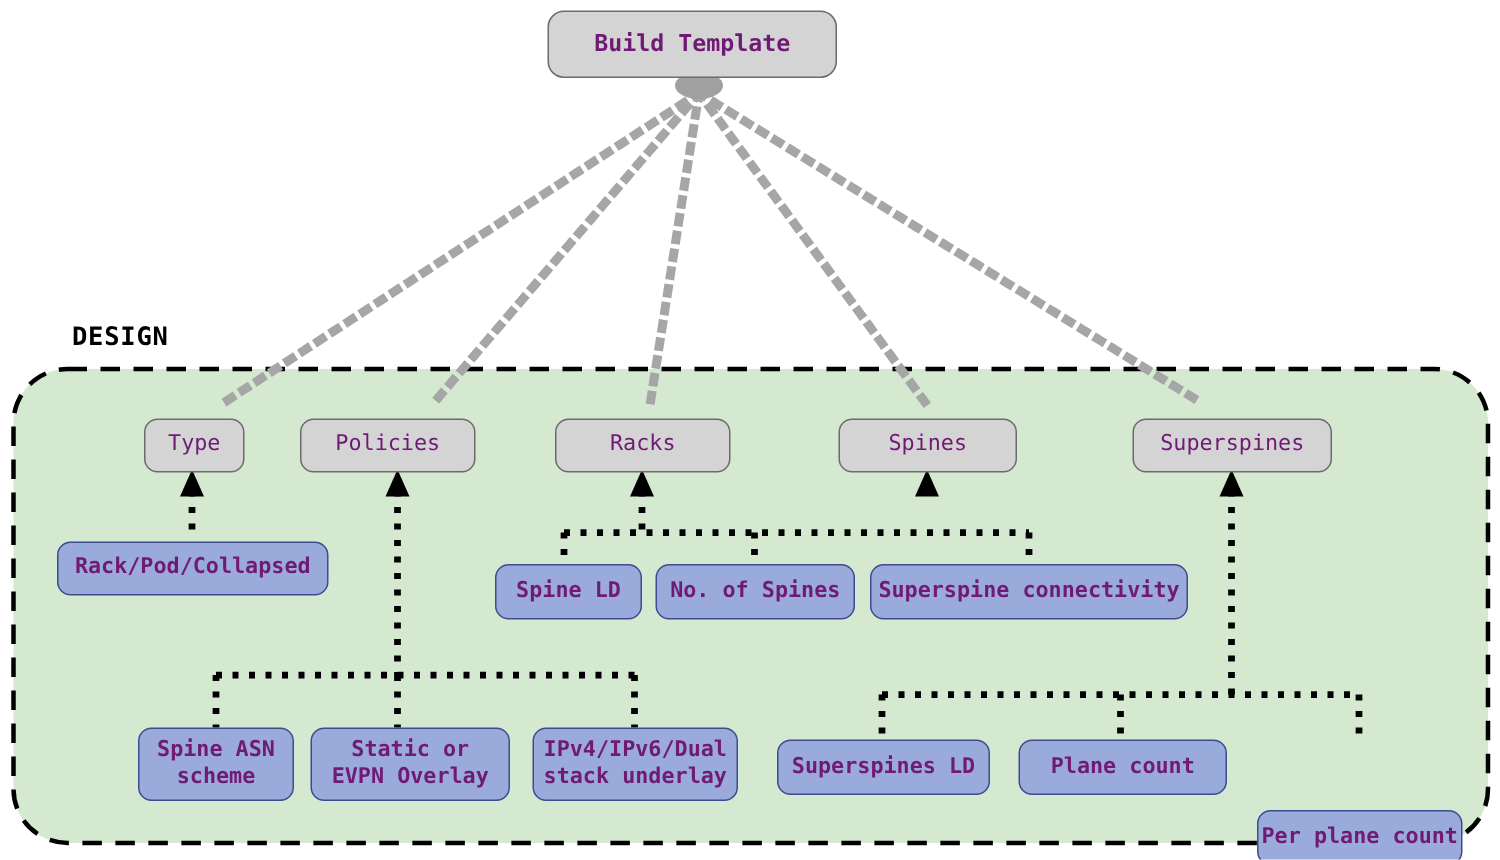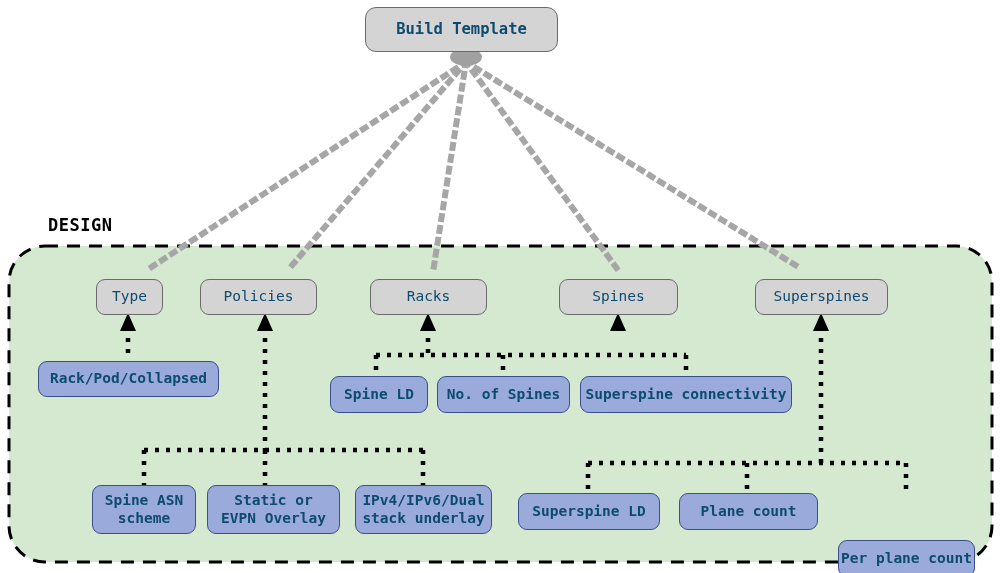--- a/index.html
+++ b/index.html
@@ -4,21 +4,21 @@
 <style>
   html,body{margin:0;padding:0;background:#ffffff;}
   body{width:1000px;height:573px;overflow:hidden;
        font-family:"DejaVu Sans Mono","Liberation Mono",monospace;}
   #stage{position:relative;width:1000px;height:573px;}
   #svg-layer{position:absolute;left:0;top:0;width:1000px;height:573px;}
 
   .node{position:absolute;box-sizing:border-box;display:flex;
         align-items:center;justify-content:center;text-align:center;
         font-family:"DejaVu Sans Mono","Liberation Mono",monospace;
-        color:#0c4a6e;line-height:1.18;white-space:pre;}
+        color:#701a75;line-height:1.18;white-space:pre;}
   .gray{background:#d4d4d4;border:1.6px solid #6b6b6b;border-radius:9px;
         font-size:14.5px;font-weight:400;}
   .blue{background:#9aabdb;border:1.6px solid #3a4d8f;border-radius:9px;
         font-size:14.5px;font-weight:700;}
   #root-node{background:#d4d4d4;border:1.6px solid #6b6b6b;border-radius:11px;
         font-size:15.5px;font-weight:700;}
   #design-label{position:absolute;left:48px;top:215px;font-size:17px;
         font-weight:700;color:#000;letter-spacing:.5px;}
 </style>
 </head>
@@ -87,16 +87,16 @@
   <div class="node blue" style="left:437px;top:376px;width:133px;height:37px;">No. of Spines</div>
   <div class="node blue" style="left:580px;top:376px;width:212px;height:37px;">Superspine connectivity</div>
 
   <div class="node blue" style="left:92px;top:485px;width:104px;height:49px;">Spine ASN
 scheme</div>
   <div class="node blue" style="left:207px;top:485px;width:133px;height:49px;">Static or
 EVPN Overlay</div>
   <div class="node blue" style="left:355px;top:485px;width:137px;height:49px;">IPv4/IPv6/Dual
 stack underlay</div>
 
-  <div class="node blue" style="left:518px;top:493px;width:142px;height:37px;">Superspine LD</div>
+  <div class="node blue" style="left:518px;top:493px;width:142px;height:37px;">Superspines LD</div>
   <div class="node blue" style="left:679px;top:493px;width:139px;height:37px;">Plane count</div>
   <div class="node blue" style="left:838px;top:493px;width:137px;height:37px;margin-top:47px;">Per plane count</div>
 </div>
 
 </body></html>

